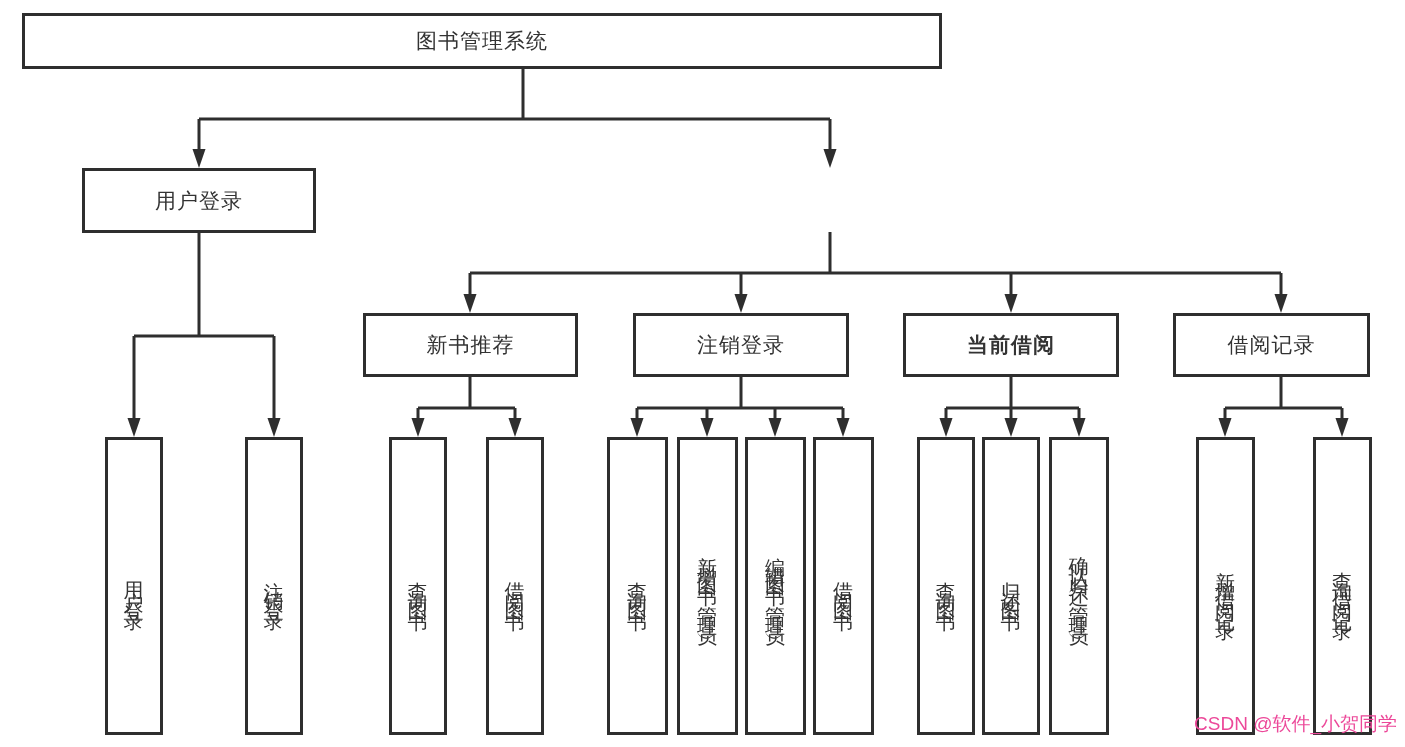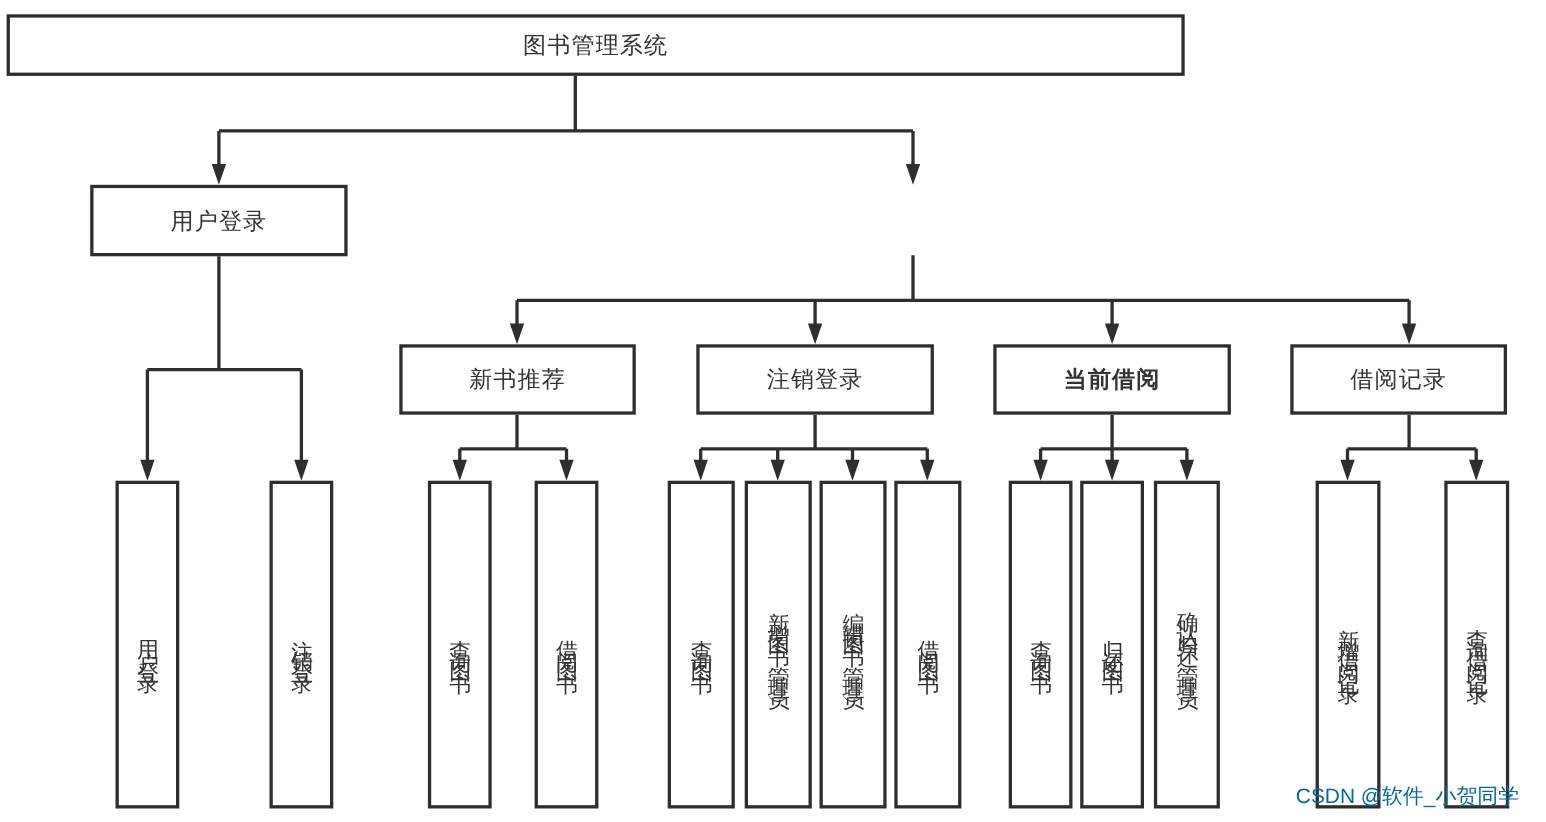--- a/index.html
+++ b/index.html
@@ -26,21 +26,21 @@
   .root-box .hlabel { font-size: 21px; }
   .vnode .vlabel {
     writing-mode: vertical-rl;
     text-orientation: mixed;
     font-size: 20px;
     letter-spacing: 10px;
     line-height: 1.1;
     color: #333333;
   }
   
-  .root-box   { left: 6px;  top: 13px;  width: 1071px; height: 56px; }
+  .root-box   { left: 22px;  top: 13px;  width: 920px; height: 56px; }
   .lv2-a      { left: 82px;  top: 168px; width: 234px;  height: 65px; }
   .lv2-b      { left: 712px; top: 168px; width: 236px;  height: 65px; }
   .lv3        { top: 313px; height: 64px; text-align: center; }
   .lv3-a { left: 363px;  width: 215px; }
   .lv3-b { left: 633px;  width: 216px; }
   .lv3-c { left: 903px;  width: 216px; font-weight: bold; }
   .lv3-d { left: 1173px; width: 197px; }
   .vnode      { top: 437px; height: 298px; }
   .leaf-1  { left: 105px;  width: 58px; }
   .leaf-2  { left: 245px;  width: 58px; }
@@ -50,24 +50,24 @@
   .leaf-6  { left: 677px;  width: 61px; }
   .leaf-7  { left: 745px;  width: 61px; }
   .leaf-8  { left: 813px;  width: 61px; }
   .leaf-9  { left: 917px;  width: 58px; }
   .leaf-10 { left: 982px;  width: 58px; }
   .leaf-11 { left: 1049px; width: 60px; }
   .leaf-12 { left: 1196px; width: 59px; }
   .leaf-13 { left: 1313px; width: 59px; }
   .watermark {
     position: absolute;
-    right: 24px;
+    right: 8px;
     bottom: 10px;
     font-size: 19px;
-    color: #0369a1;
+    color: #ec4899;
     z-index: 5;
     white-space: nowrap;
   }
 </style>
 </head>
 <body>
 
 <div class="canvas">
 
   <svg class="wires" viewBox="0 0 1405 747" aria-hidden="true">

